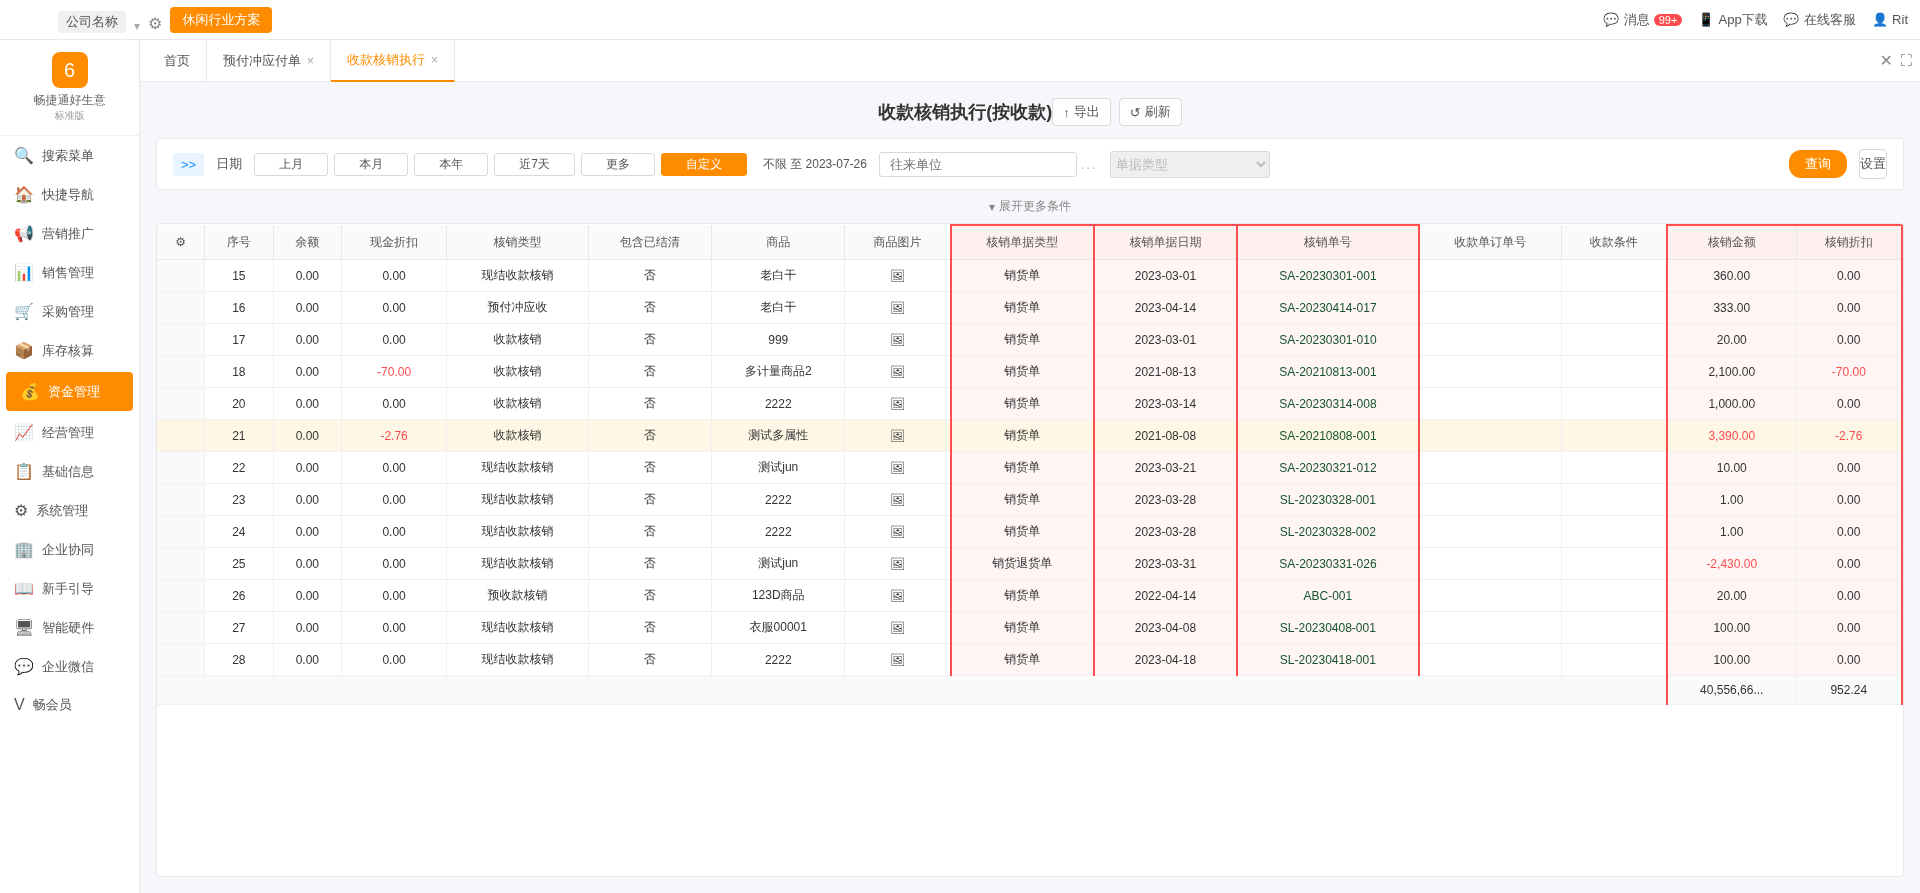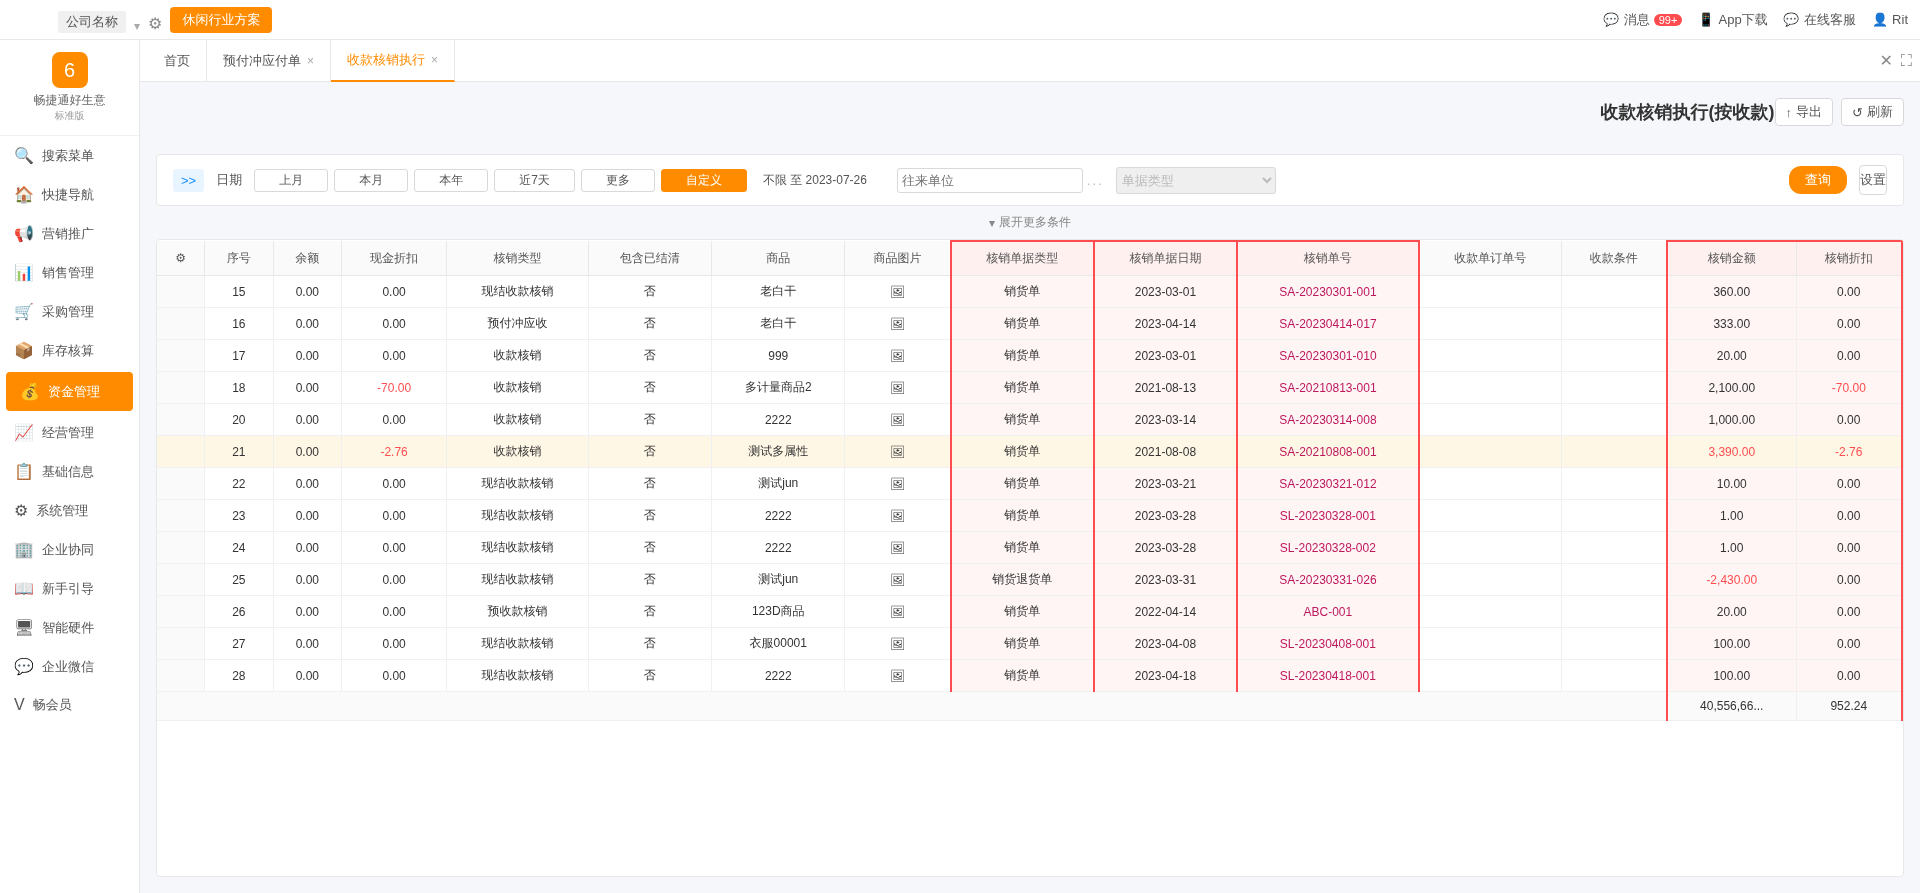--- a/index.html
+++ b/index.html
@@ -34,52 +34,52 @@
     
     .tab-bar { display: flex; align-items: center; background: #fff; border-bottom: 1px solid #e8e8e8; height: 42px; padding: 0 8px; flex-shrink: 0; }
     .tab { display: flex; align-items: center; padding: 0 16px; height: 42px; cursor: pointer; font-size: 13px; color: #555; border-right: 1px solid #e8e8e8; gap: 6px; position: relative; }
     .tab.active { color: #ff8c00; border-bottom: 2px solid #ff8c00; background: #fff; }
     .tab-close { font-size: 12px; color: #aaa; cursor: pointer; }
     .tab-actions { margin-left: auto; display: flex; gap: 8px; }
     .tab-action-btn { background: none; border: none; font-size: 16px; color: #888; cursor: pointer; }
 
     
     .page-content { flex: 1; overflow: hidden; display: flex; flex-direction: column; padding: 16px; background: #f5f7fa; }
-    .page-header { display: flex; align-items: center; justify-content: flex-end; margin-bottom: 28px; }
+    .page-header { display: flex; align-items: center; justify-content: center; margin-bottom: 12px; }
     .page-title { font-size: 18px; font-weight: bold; color: #333; }
     .header-actions { display: flex; gap: 8px; }
     .btn-export { display: flex; align-items: center; gap: 4px; padding: 4px 10px; border: 1px solid #d9d9d9; border-radius: 4px; background: #fff; cursor: pointer; font-size: 13px; color: #555; }
     .btn-refresh { display: flex; align-items: center; gap: 4px; padding: 4px 10px; border: 1px solid #d9d9d9; border-radius: 4px; background: #fff; cursor: pointer; font-size: 13px; color: #555; }
 
     
     .filter-bar { background: #fff; border-radius: 4px; padding: 10px 16px; margin-bottom: 8px; display: flex; align-items: center; gap: 12px; flex-wrap: wrap; border: 1px solid #e8e8e8; }
     .filter-expand-btn { background: #e8f4ff; border: none; border-radius: 3px; color: #1890ff; padding: 4px 8px; cursor: pointer; font-size: 13px; }
     .filter-label { color: #555; font-size: 13px; }
     .filter-dates { display: flex; gap: 6px; align-items: center; }
     .date-btn { padding: 2px 24px; border-radius: 3px; border: 1px solid #d9d9d9; cursor: pointer; background: #fff; font-size: 12px; color: #555; }
     .date-btn.custom { background: #ff8c00; color: #fff; border-color: #ff8c00; }
     .filter-unit { display: flex; align-items: center; gap: 4px; }
-    .filter-unit-input { border: 1px solid #d9d9d9; border-radius: 3px; padding: 4px 4px; font-size: 13px; color: #0f172a; min-width: 180px; margin-left: 18px; }
+    .filter-unit-input { border: 1px solid #d9d9d9; border-radius: 3px; padding: 4px 10px; font-size: 13px; color: #0f172a; min-width: 180px; }
     .filter-dots { color: #bbb; letter-spacing: 2px; }
     .filter-type { min-width: 160px; border: 1px solid #d9d9d9; border-radius: 3px; padding: 4px 1px; font-size: 13px; color: #bbb; }
     .btn-query { background: #ff8c00; color: #fff; border: none; border-radius: 12px; padding: 5px 16px; cursor: pointer; font-size: 13px; margin-left: auto; }
     .btn-setting { border: 1px solid #d9d9d9; background: #fff; border-radius: 4px; padding: 5px 0; cursor: pointer; font-size: 13px; color: #555; }
 
     
     .expand-more { display: flex; justify-content: center; margin-bottom: 8px; }
     .expand-more-btn { background: none; border: none; color: #888; font-size: 12px; cursor: pointer; display: flex; align-items: center; gap: 4px; }
 
     
     .table-container { flex: 1; overflow: auto; background: #fff; border-radius: 4px; border: 1px solid #e8e8e8; position: relative; }
     table { width: 100%; border-collapse: collapse; font-size: 12px; }
     thead tr { background: #fafafa; }
     th { padding: 8px 10px; border-bottom: 1px solid #e8e8e8; border-right: 1px solid #e8e8e8; color: #555; font-weight: 500; text-align: center; white-space: nowrap; position: sticky; top: 0; background: #fafafa; z-index: 1; }
     td { padding: 7px 10px; border-bottom: 1px solid #f0f0f0; border-right: 1px solid #f0f0f0; text-align: center; white-space: nowrap; }
     tr.highlighted td { background: #fff7e6; }
-    .link-text { color: #be185d; cursor: pointer; text-decoration: none; }
+    .link-text { color: #14532d; cursor: pointer; text-decoration: none; }
     .negative { color: #ff4d4f; }
     .positive-orange { color: #ff4d4f; }
     .gear-col { background: #fafafa; }
 
     
     .col-type { border-left: 2px solid #ff4d4f !important; border-right: 2px solid #ff4d4f !important; background: #fff5f5; }
     .col-type-header { border-left: 2px solid #ff4d4f !important; border-right: 2px solid #ff4d4f !important; background: #fff0f0 !important; }
     .col-date { border-right: 2px solid #ff4d4f !important; background: #fff5f5; }
     .col-date-header { border-right: 2px solid #ff4d4f !important; background: #fff0f0 !important; }
     .col-num { border-right: 2px solid #ff4d4f !important; background: #fff5f5; }

